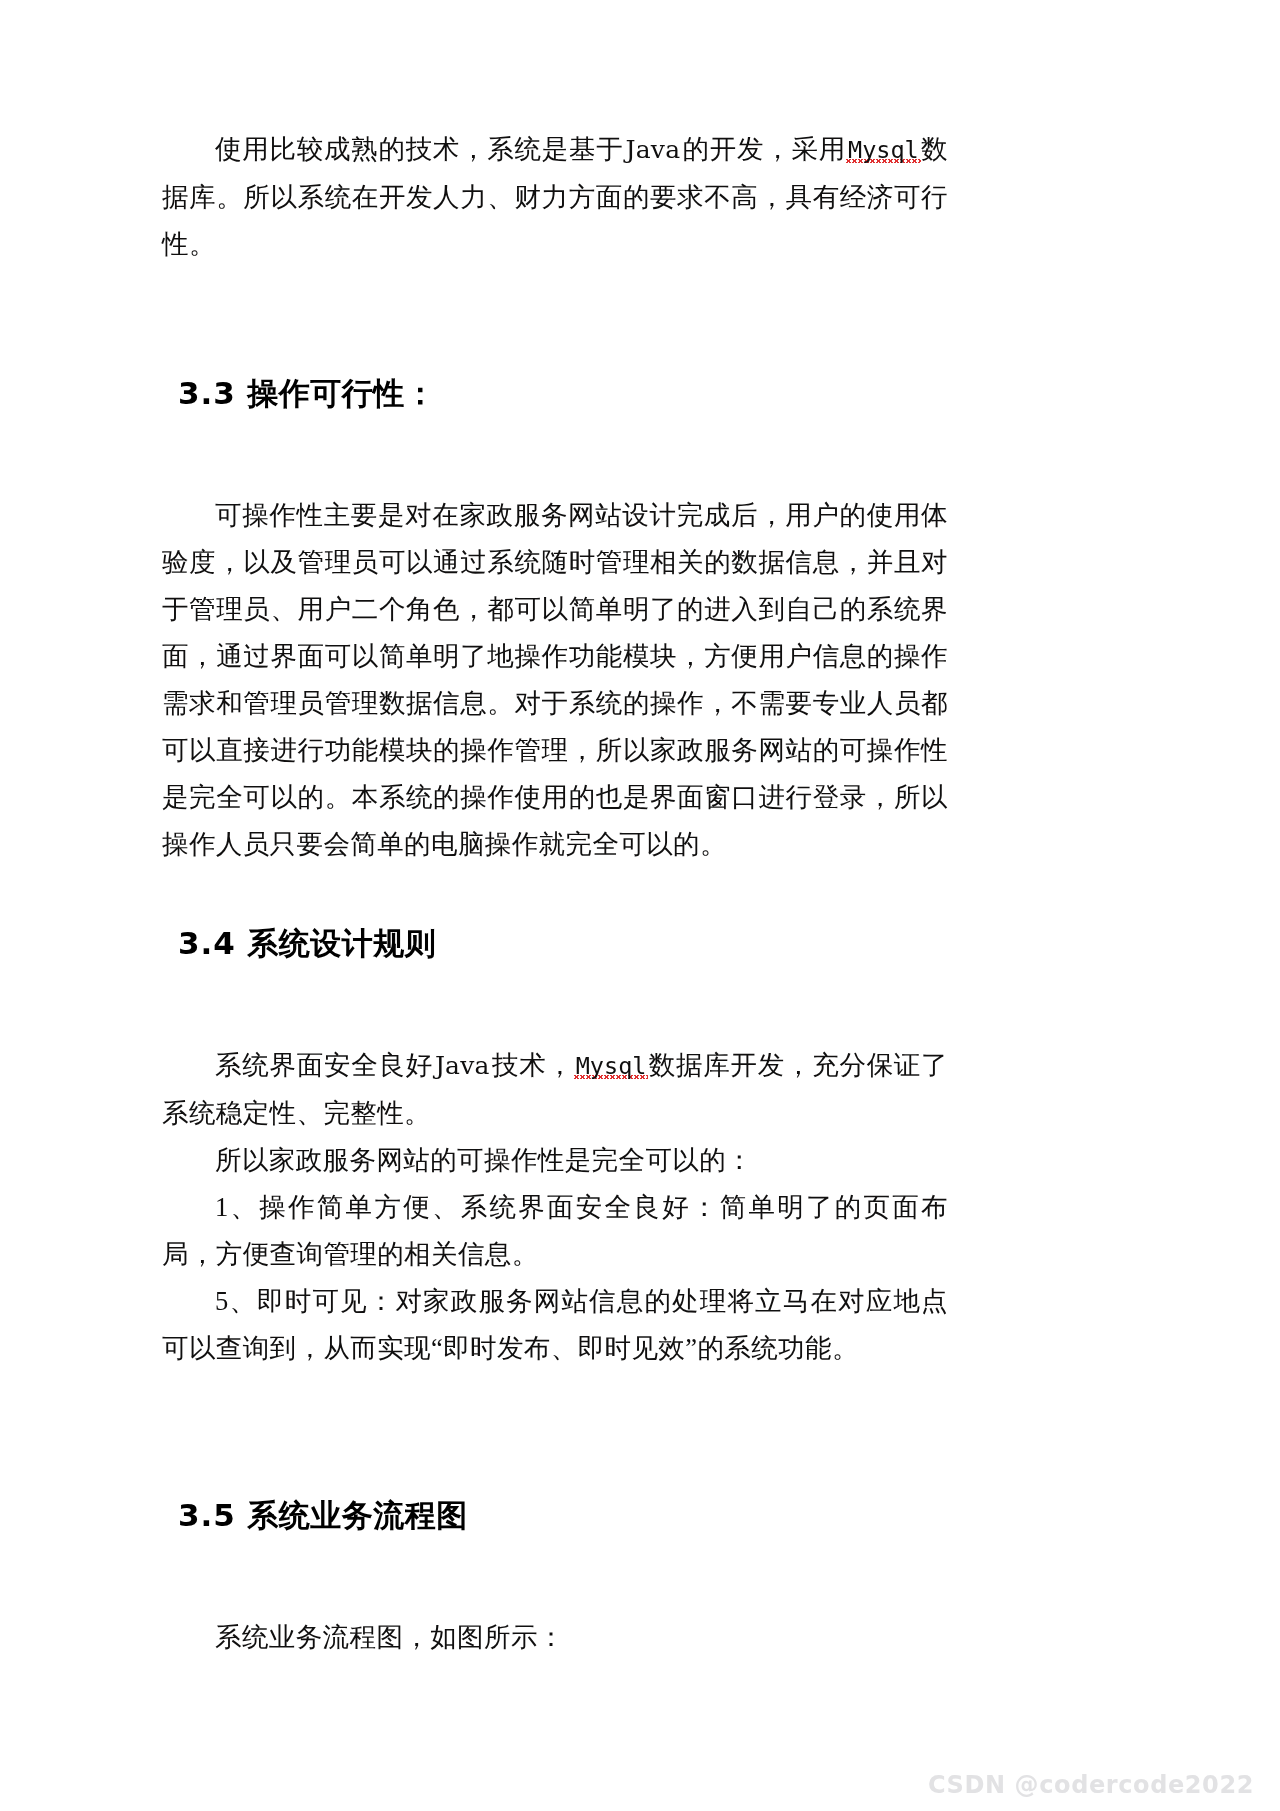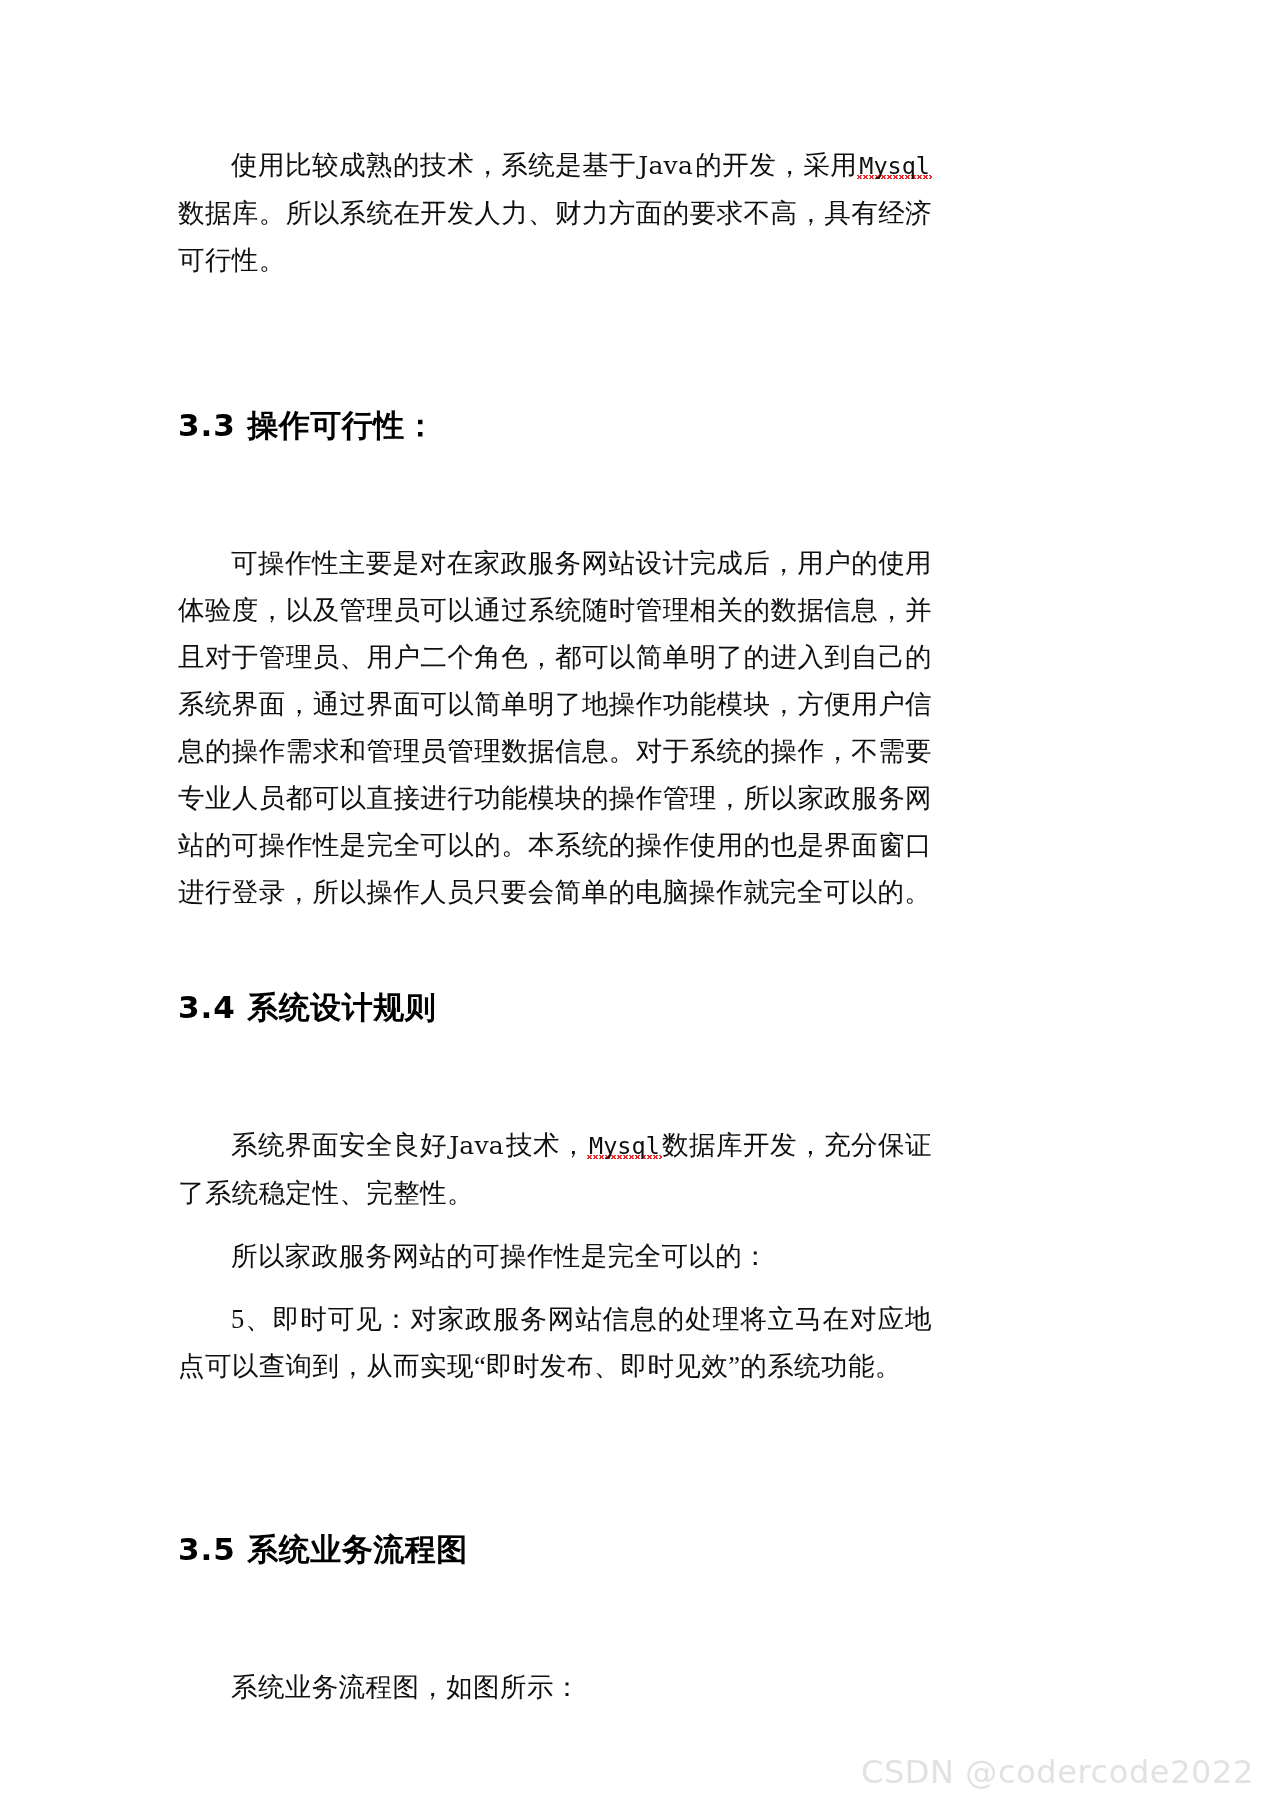--- a/index.html
+++ b/index.html
@@ -31,21 +31,21 @@
     text-align: justify;
     text-justify: inter-ideograph;
     letter-spacing: 0.4px;
     margin: 0;
     color: #100f0f;
   }
   .indent {
     text-indent: 2em;
   }
   .para-block {
-    margin: 16px;
+    margin: 0;
   }
   
   .heading {
     font-family: "DejaVu Sans", "Liberation Sans", sans-serif;
     font-size: 31px;
     font-weight: 700;
     line-height: 46px;
     letter-spacing: 0.5px;
     margin: 16px;
     color: #000000;
@@ -75,27 +75,28 @@
   }
   
   .gap-lg { height: 86px; }
   .gap-md { height: 60px; }
   .gap-sm { height: 36px; }
   .gap-xl { height: 104px; }
   
   .watermark {
     position: absolute;
     right: 26px;
-    bottom: 20px;
+    bottom: 12px;
     font-family: "DejaVu Sans", "Liberation Sans", sans-serif;
-    font-size: 32px;
+    font-size: 24px;
     color: #e2e2e4;
     letter-spacing: 0.6px;
     white-space: nowrap;
     user-select: none;
+    font-weight: bold;
   }
 </style>
 </head>
 <body>
 
 <div class="page">
 
   <div class="content">
 
     <p class="para indent para-block"><span>使用比较成熟的技术，系统是基于</span><span class="latin">Java</span><span>的开发，采用</span><span class="misspelled">Mysql</span><span>数据库。所以系统在开发人力、财力方面的要求不高，具有经济可行性。</span></p>
@@ -111,20 +112,21 @@
     <div class="gap-sm"></div>
 
     <h2 class="heading"><span class="h-num">3.4</span> <span>系统设计规则</span></h2>
 
     <div class="gap-md"></div>
 
     <p class="para indent para-block"><span>系统界面安全良好</span><span class="latin">Java</span><span>技术，</span><span class="misspelled">Mysql</span><span>数据库开发，充分保证了系统稳定性、完整性。</span></p>
 
     <p class="para indent para-block">所以家政服务网站的可操作性是完全可以的：</p>
 
+    <p class="para indent para-block">1、操作简单方便、系统界面安全良好：简单明了的页面布局，方便查询管理的相关信息。</p>
 
     <p class="para indent para-block">5、即时可见：对家政服务网站信息的处理将立马在对应地点可以查询到，从而实现“即时发布、即时见效”的系统功能。</p>
 
 
     <div class="gap-xl"></div>
 
     <h2 class="heading"><span class="h-num">3.5</span> <span>系统业务流程图</span></h2>
 
     <div class="gap-md"></div>
 

